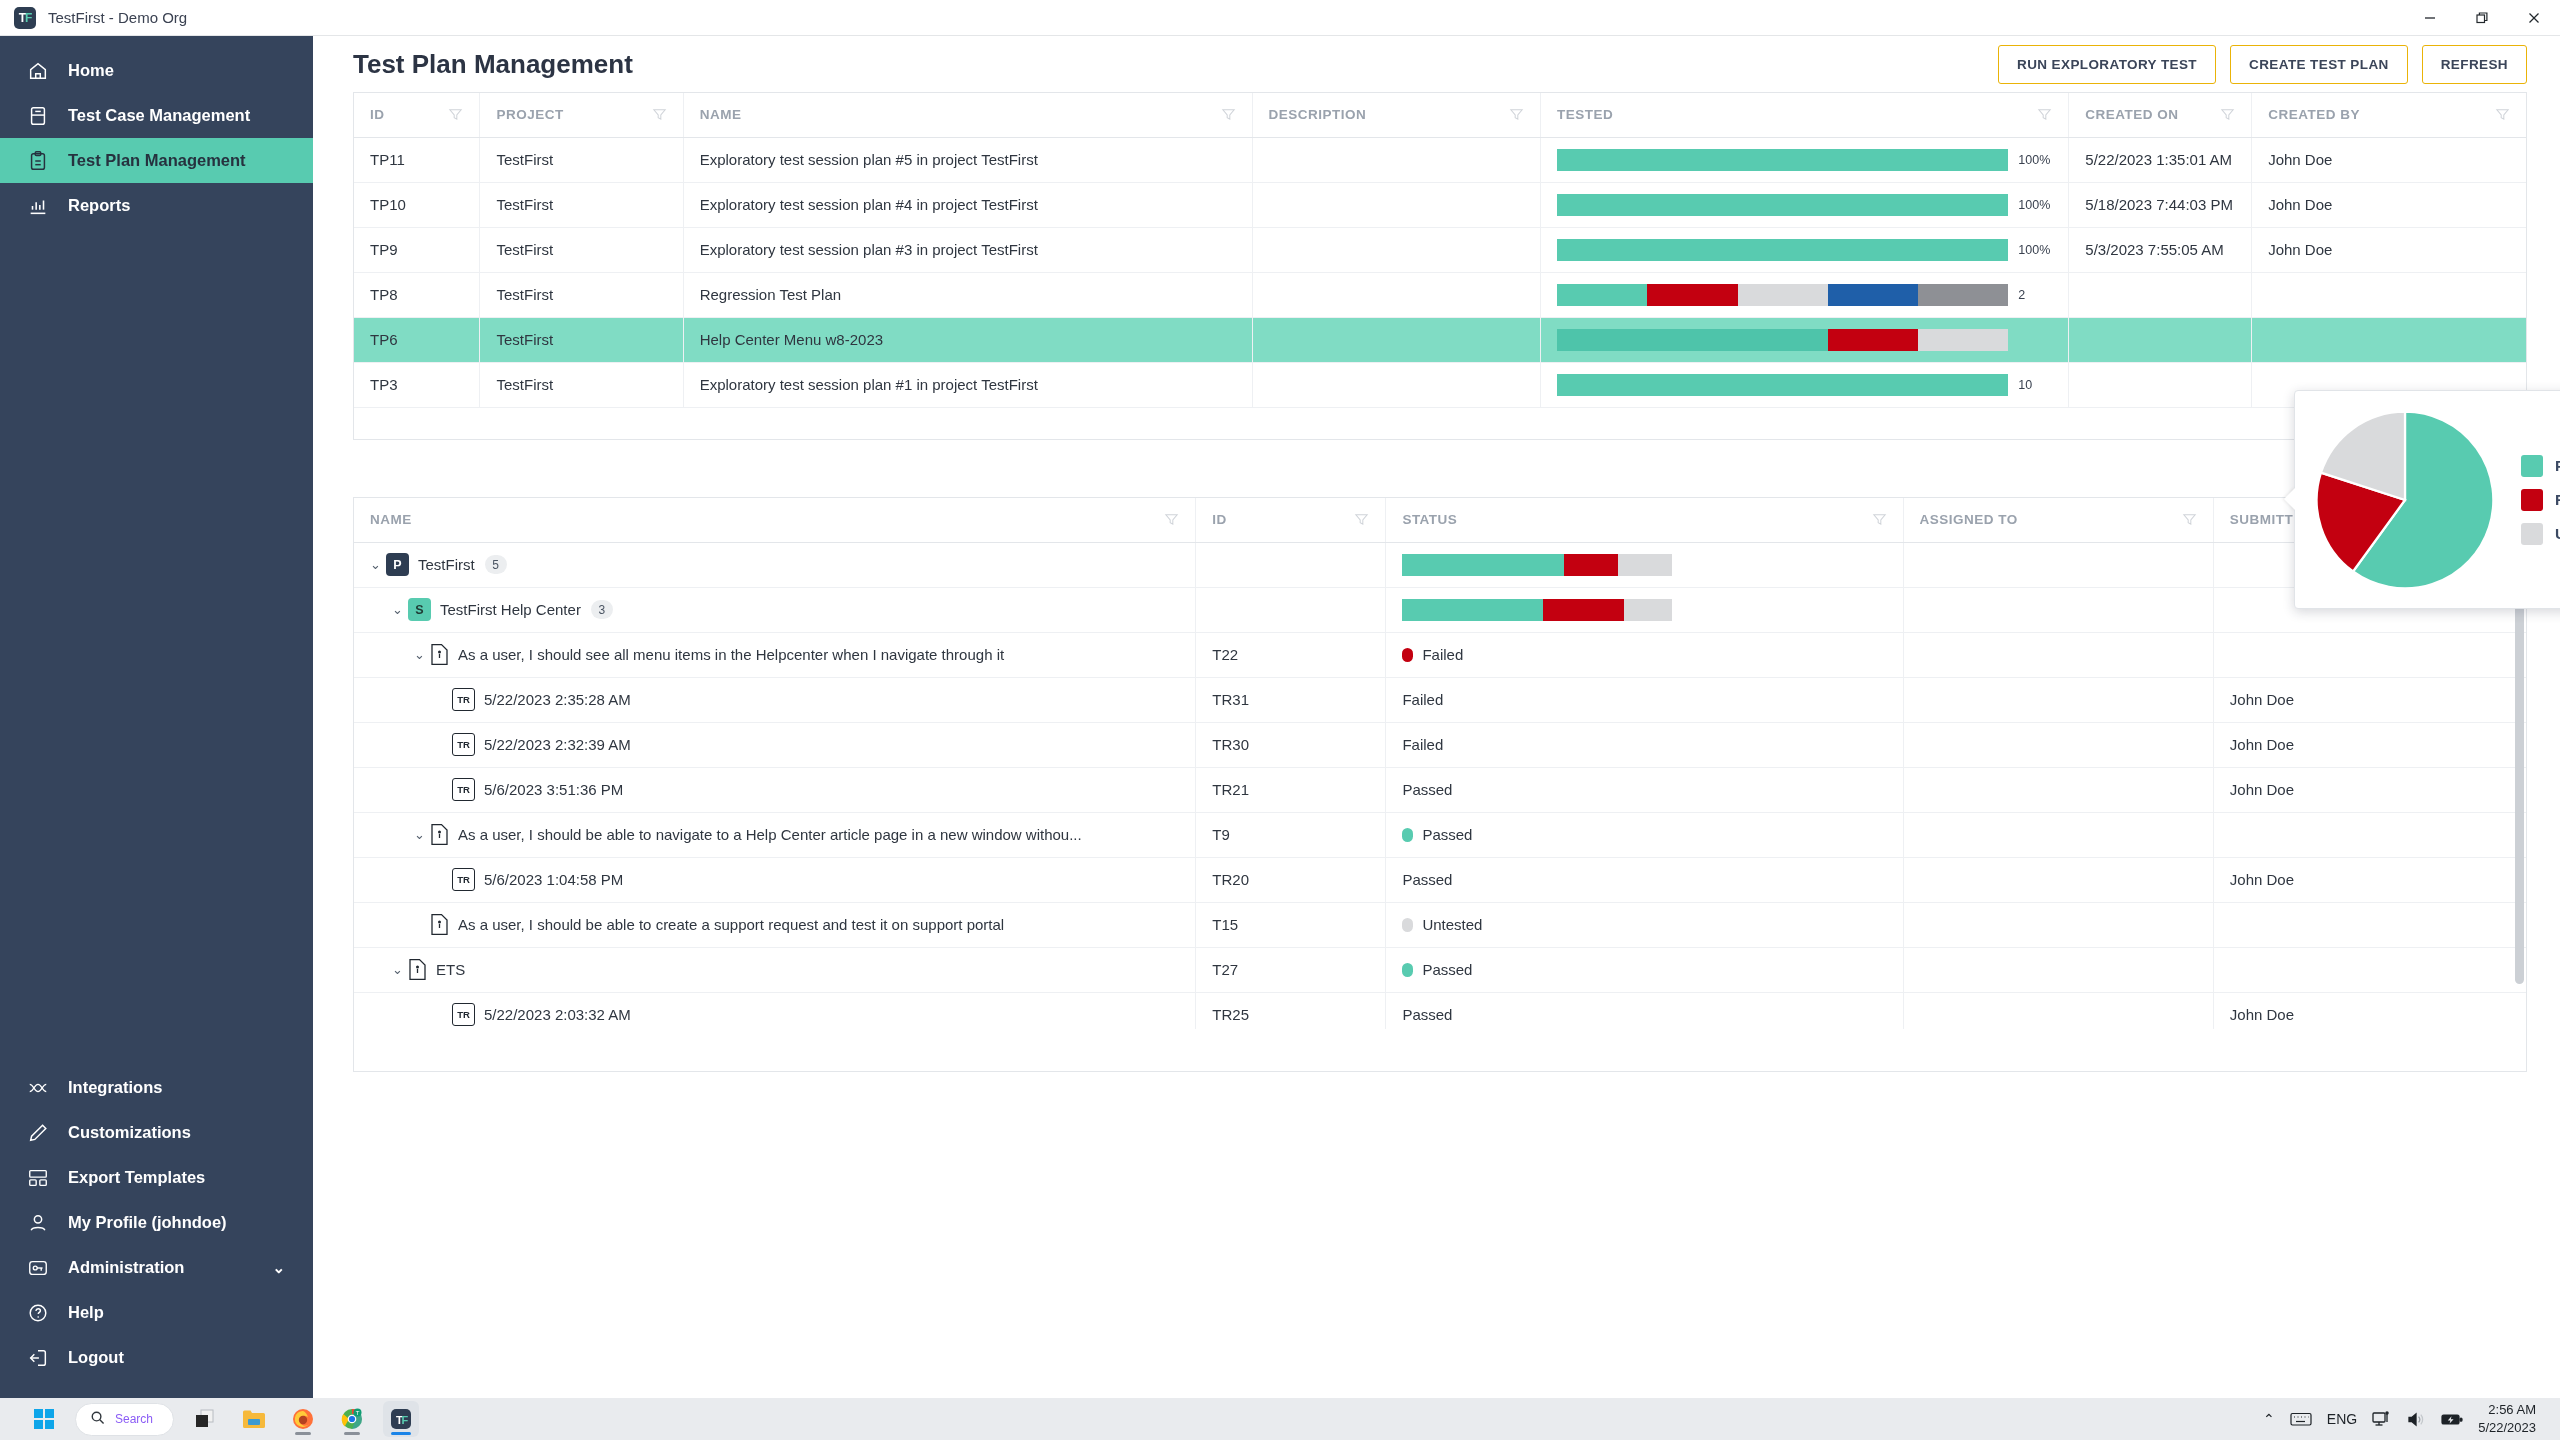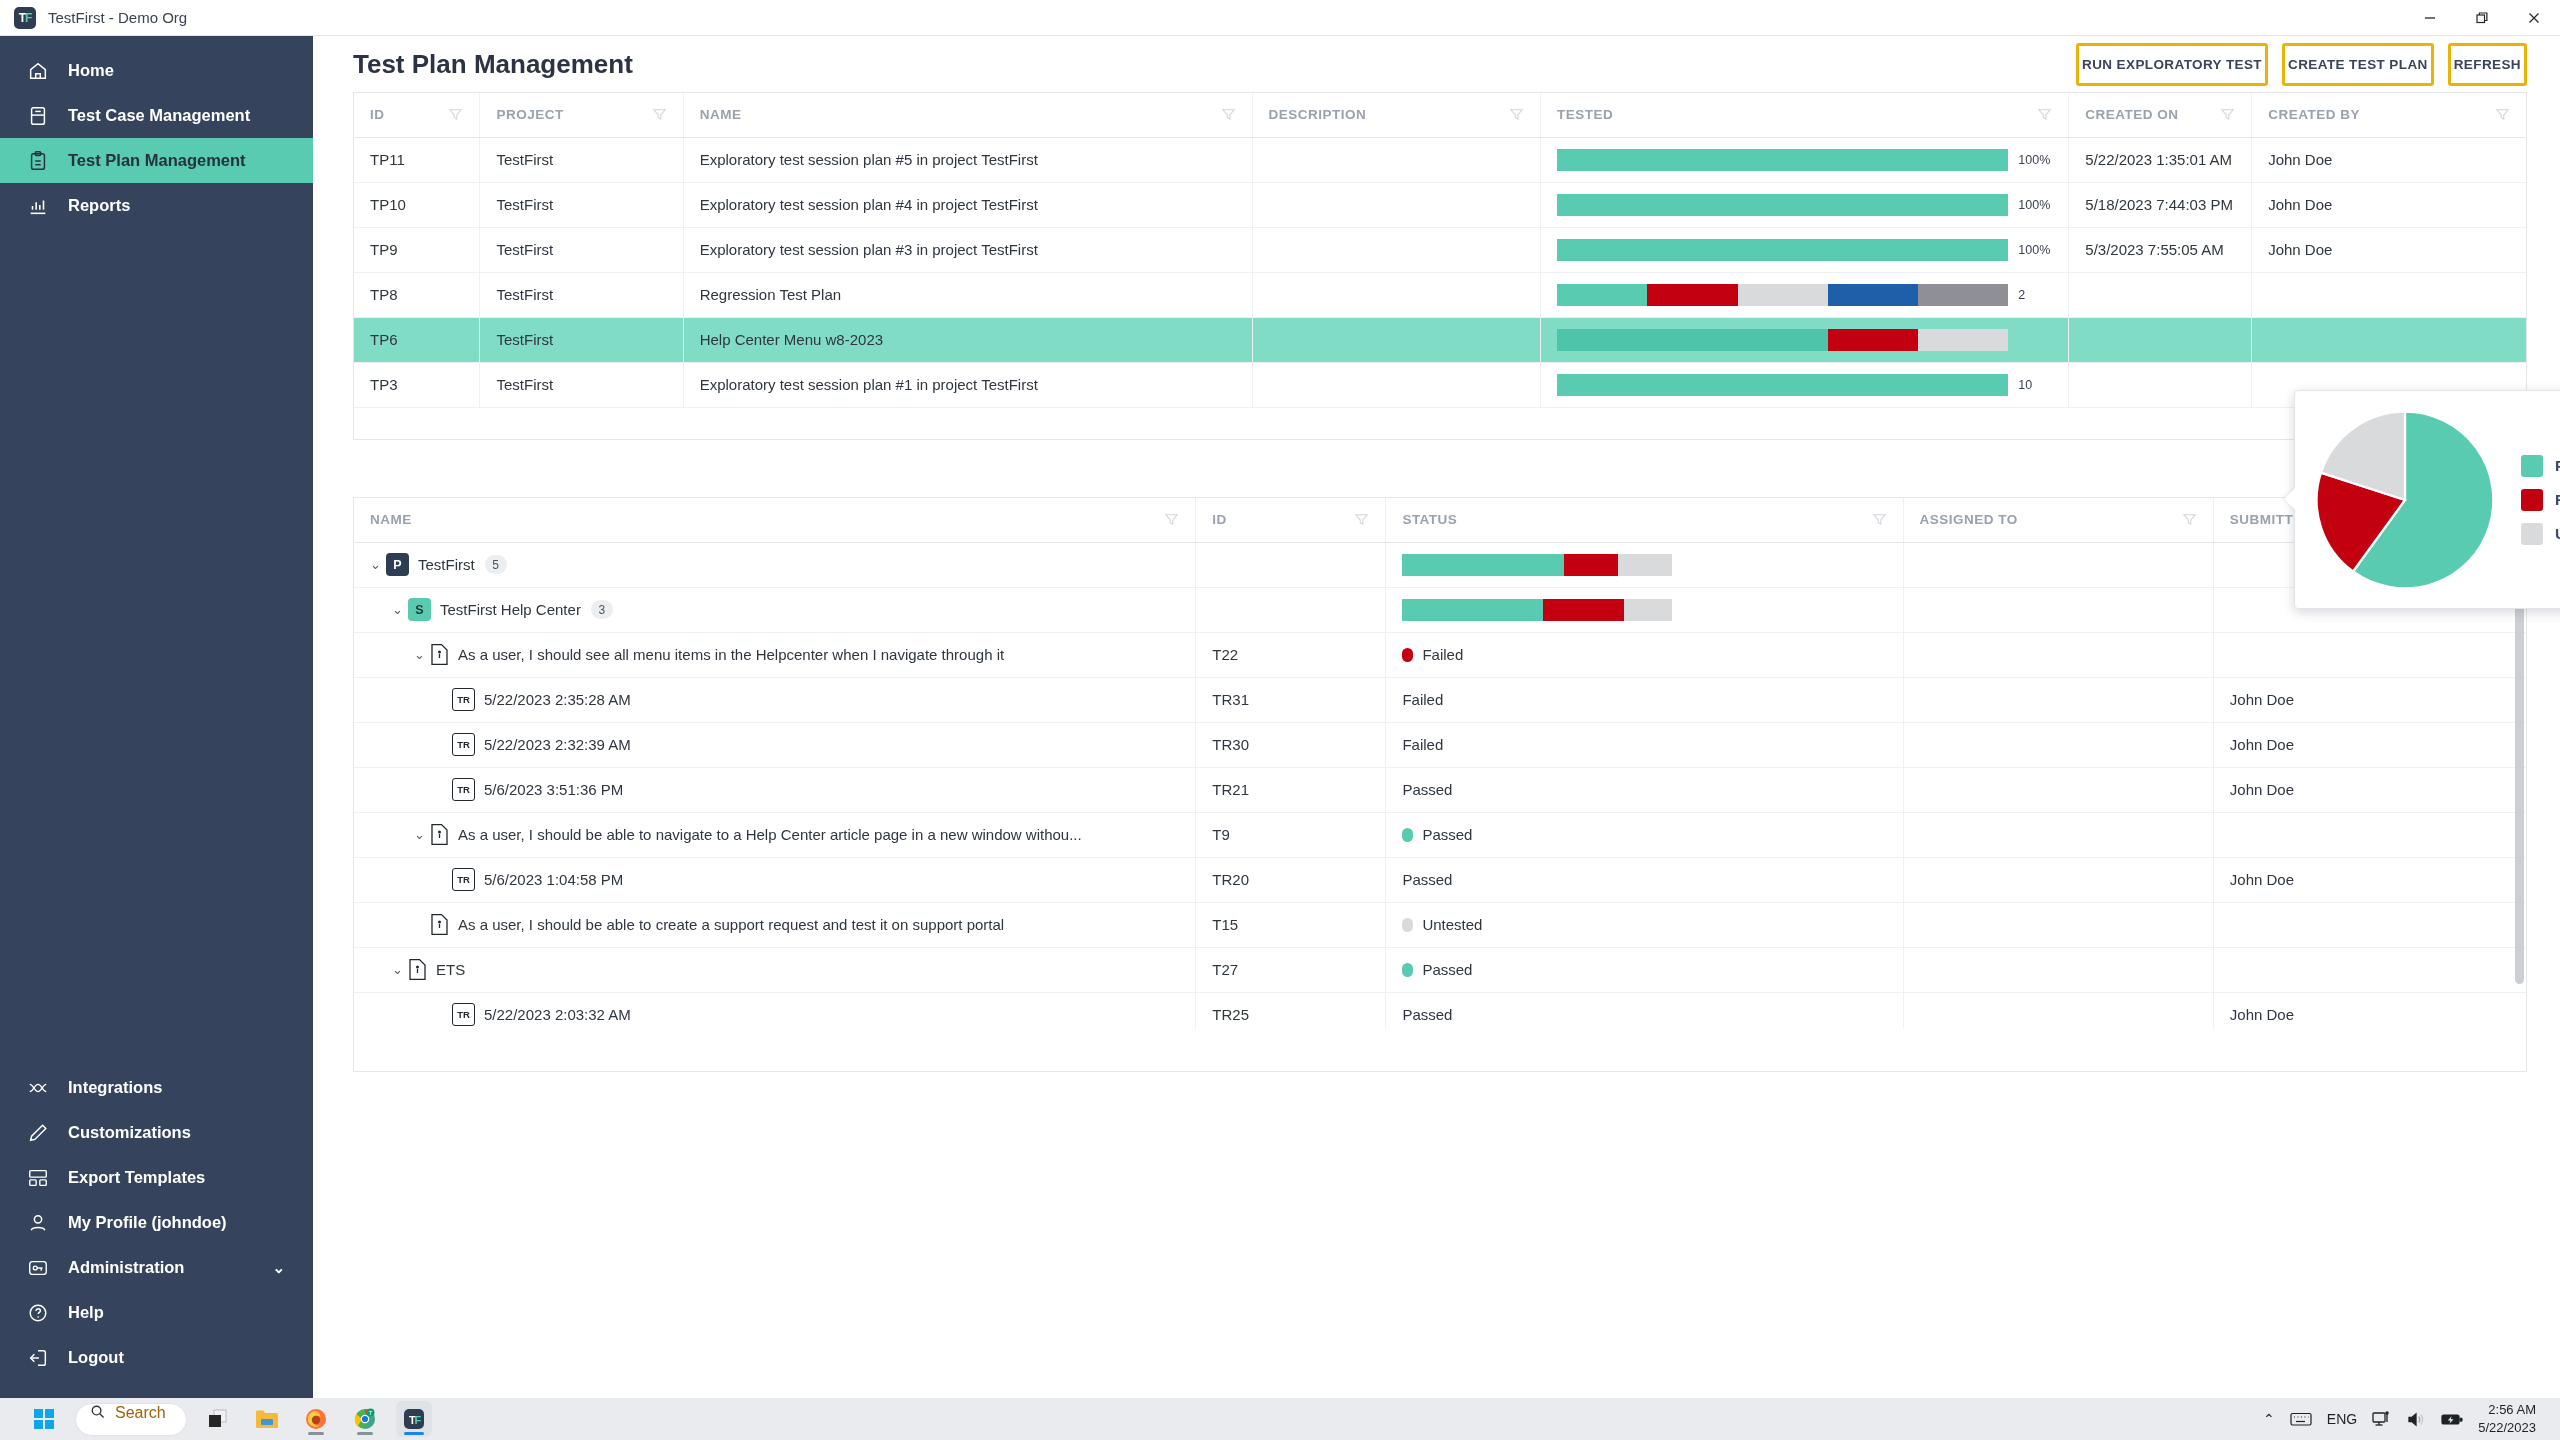--- a/index.html
+++ b/index.html
@@ -48,23 +48,23 @@
   .sb-spacer { flex:1; }
   .sb-bottom { padding-bottom:18px; }
   .sb-chev { position:absolute; right:28px; font-size:15px; }
 
   
   .main { position:absolute; left:313px; top:36px; width:2247px; height:1362px; background:#fff; }
   .page-header { height:56px; display:flex; align-items:center; padding:0 33px 0 40px; }
   .page-title { font-size:26px; font-weight:600; color:#2c3444; }
   .hdr-actions { margin-left:auto; display:flex; gap:14px; }
   .btn {
-    border:3px solid #eab308; background:#fff; color:#3b4559;
+    border:1px solid #eab308; background:#fff; color:#3b4559;
     font-size:13.5px; font-weight:600; letter-spacing:.4px;
-    padding:11px 3px; border-radius:3px; cursor:pointer; white-space:nowrap;
+    padding:11px 18px; border-radius:3px; cursor:pointer; white-space:nowrap;
     font-family:"Liberation Sans", sans-serif;
   }
 
   
   .panel {
     margin:0 33px 0 40px; border:1px solid #e3e6ea; background:#fff;
   }
   .grid { width:100%; border-collapse:collapse; table-layout:fixed; }
   .grid th {
     height:44px; text-align:left; font-size:13.5px; font-weight:600; letter-spacing:.5px;
@@ -140,22 +140,22 @@
     position:absolute; left:0; bottom:0; width:2560px; height:42px;
     background:#e9ebee; display:flex; align-items:center; padding:0 8px;
   }
   .tb-center { display:flex; align-items:center; gap:13px; margin-left:18px; }
   .tb-ico { width:36px; height:36px; display:flex; align-items:center; justify-content:center;
     border-radius:6px; cursor:pointer; position:relative; }
   .tb-ico.active { background:#dfe3e8; }
   .tb-ico .runbar { position:absolute; bottom:2px; width:16px; height:3px; border-radius:2px; background:#8a9099; }
   .tb-ico.active .runbar { background:#1a84e8; width:20px; }
   .searchpill {
-    display:flex; gap:10px; height:33px; padding:0 20px 0 14px;
-    background:#fff; border-radius:17px; font-size:16px; color:#a16207; cursor:pointer;
+    display:flex; align-items:center; gap:10px; height:33px; padding:0 20px 0 14px;
+    background:#fff; border-radius:17px; font-size:12px; color:#8b5cf6; cursor:pointer;
     border:1px solid #dfe2e6;
   }
   .tray { margin-left:auto; display:flex; align-items:center; gap:15px; padding-right:16px; }
   .tray-item { display:flex; align-items:center; justify-content:center; font-size:14px; color:#1d2227; cursor:pointer; }
   .clock { text-align:right; font-size:13px; line-height:1.35; color:#1d2227; cursor:pointer; }
 </style>
 </head>
 <body>
 
 <div id="app">

